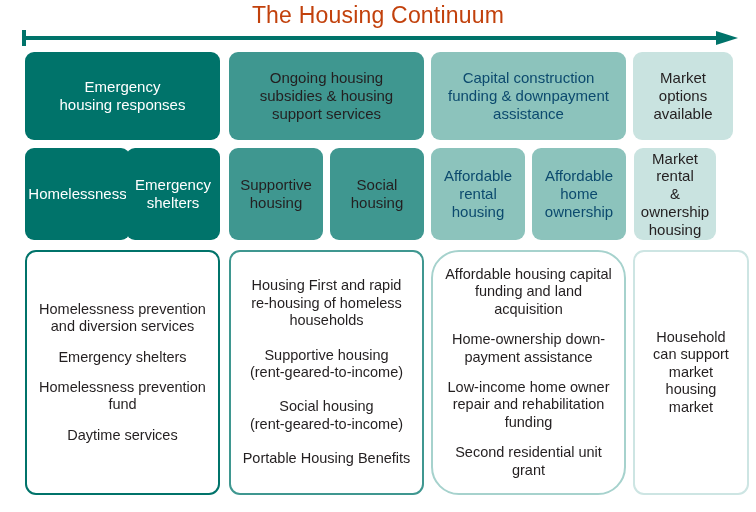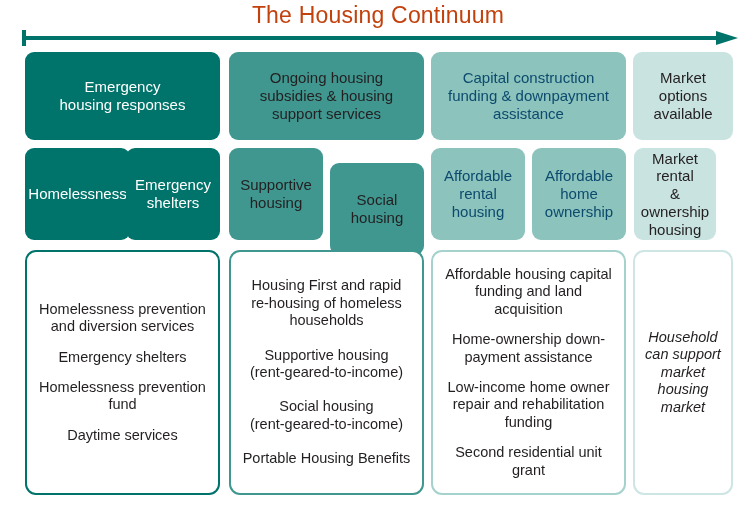--- a/index.html
+++ b/index.html
@@ -91,21 +91,21 @@
   }
 
   
   .c1 { background: #00736a; color: #ffffff; }
   .c2 { background: #3f9790; color: #231f20; }
   .c3 { background: #8cc3bc; color: #0c4a6e; }
   .c4 { background: #c9e3e0; color: #231f20; }
 
   .b1 { border-color: #00736a; }
   .b2 { border-color: #3f9790; }
-  .b3 { border-color: #a6d2cd; }
+  .b3 { border-color: #a6d2cd; border-radius: 28px; }
   .b4 { border-color: #cde5e3; }
 
   .sp { display: block; }
 </style>
 </head>
 <body>
 
 <div id="stage">
 
   <div class="title">The Housing Continuum</div>
@@ -162,21 +162,21 @@
     </div>
   </div>
 
   <div class="box r2 c2" style="left:229px; width:94px;">
     <div>
       <span class="sp">Supportive</span>
       <span class="sp">housing</span>
     </div>
   </div>
 
-  <div class="box r2 c2" style="left:330px; width:94px;margin-top:15px;">
+  <div class="box r2 c2" style="left:330px; width:94px;">
     <div>
       <span class="sp">Social</span>
       <span class="sp">housing</span>
     </div>
   </div>
 
   <div class="box r2 c3" style="left:431px; width:94px;">
     <div>
       <span class="sp">Affordable</span>
       <span class="sp">rental</span>
@@ -254,21 +254,21 @@
         <span class="sp">Low-income home owner</span>
         <span class="sp">repair and rehabilitation</span>
         <span class="sp">funding</span>
       </div>
       <div class="line">
         <span class="sp">Second residential unit grant</span>
       </div>
     </div>
   </div>
 
-  <div class="box r3 b4" style="left:633px; width:100px;font-style:italic;">
+  <div class="box r3 b4" style="left:633px; width:116px;">
     <div class="lines">
       <div class="line">
         <span class="sp">Household</span>
         <span class="sp">can support</span>
         <span class="sp">market</span>
         <span class="sp">housing</span>
         <span class="sp">market</span>
       </div>
     </div>
   </div>

